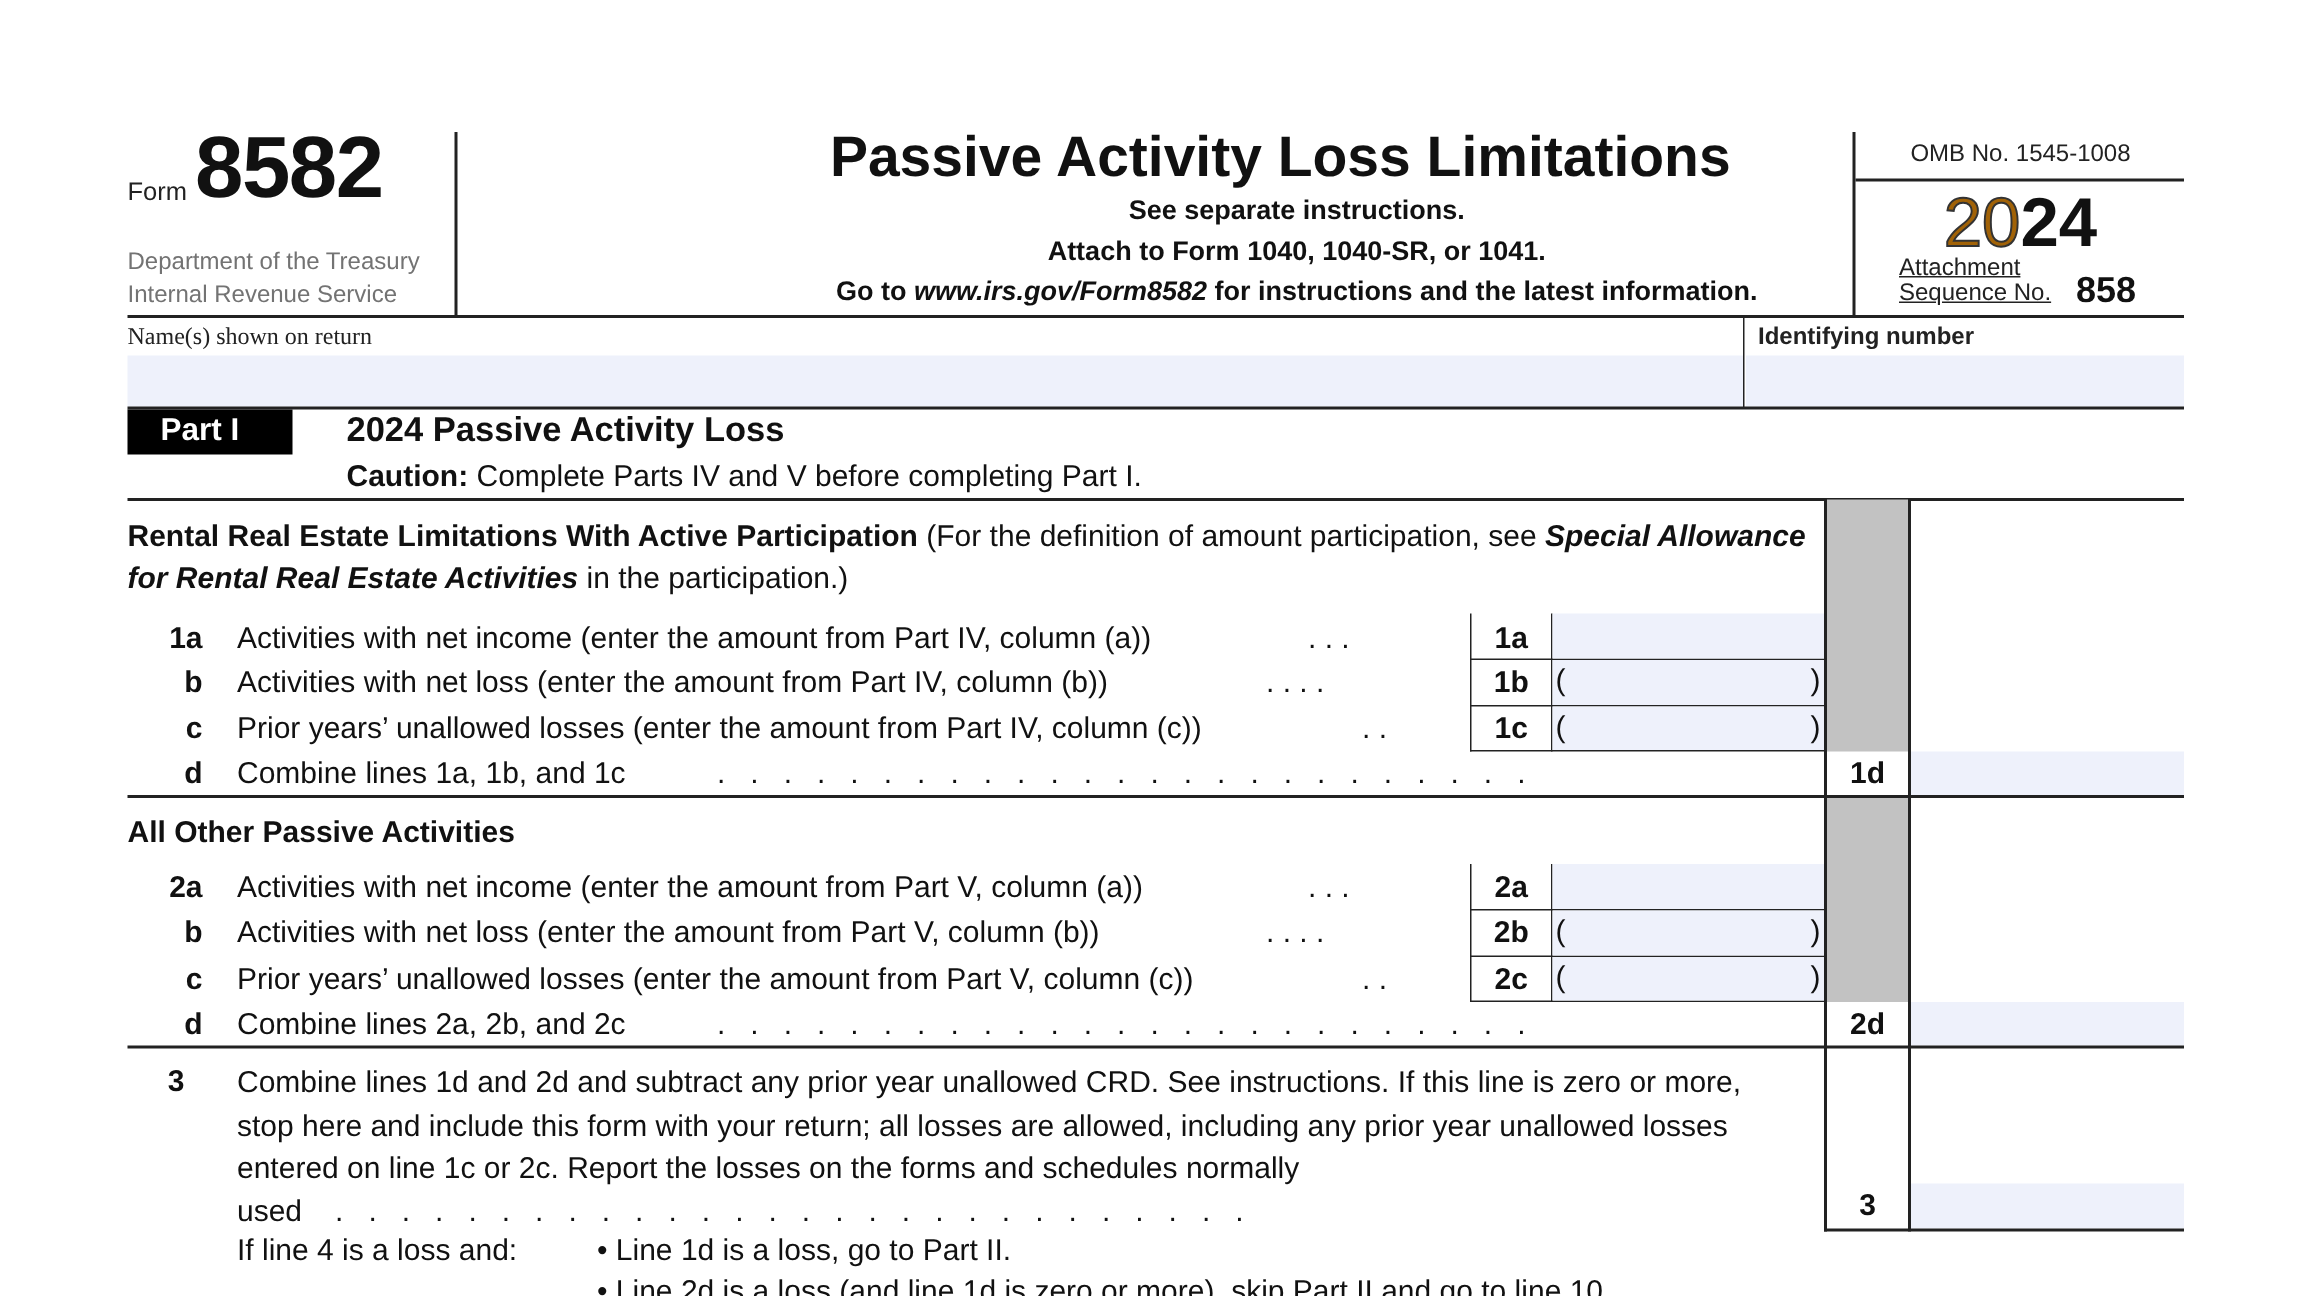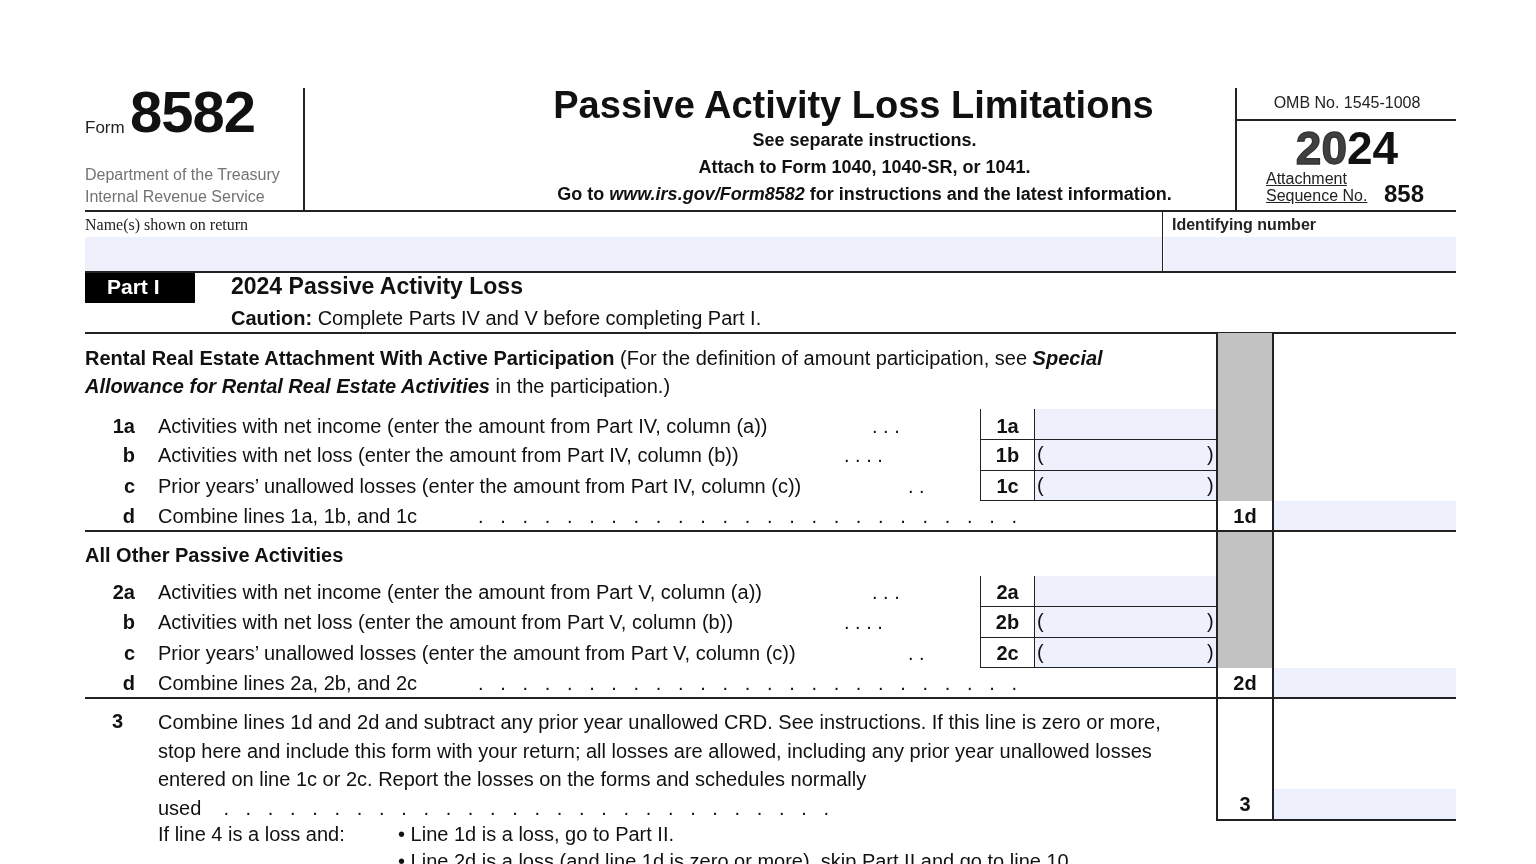--- a/index.html
+++ b/index.html
@@ -16,21 +16,21 @@
   .form-number { left: 130px; top: 80px; font-size: 58px; font-weight: bold; letter-spacing: -1px; line-height: 64px; }
   .dept { left: 85px; top: 164px; font-size: 16px; color: #737373; line-height: 22px; }
   .title { left: 306px; width: 1095px; top: 84px; text-align: center; font-size: 38px; font-weight: bold; }
   .sub1, .sub2, .sub3 { left: 306px; width: 1117px; text-align: center; font-size: 18px; font-weight: bold; }
   .sub1 { top: 130px; }
   .sub2 { top: 157px; }
   .sub3 { top: 184px; }
   .sub3 i { font-style: italic; }
   .omb { left: 1238px; width: 218px; top: 94px; text-align: center; font-size: 16px; color: #222; }
   .year { left: 1238px; width: 218px; top: 122px; text-align: center; font-size: 46px; line-height: 52px; font-weight: bold; }
-  .year .outline { color: #404040; -webkit-text-stroke: 1.3px #333; font-weight: bold; }
+  .year .outline { color: #a16207; -webkit-text-stroke: 1.3px #333; font-weight: normal; }
   .attach { left: 1266px; top: 170px; font-size: 16px; line-height: 17px; color: #222; text-decoration: underline; }
   .seqno { left: 1384px; top: 180px; font-size: 24px; font-weight: bold; }
 
   .name-label { left: 85px; top: 216px; font-size: 16px; color: #222; font-family: Liberation Serif, serif; }
   .id-label { left: 1172px; top: 216px; font-size: 16px; font-weight: bold; color: #222; }
 
   
   .part-tag { left: 85px; top: 273px; width: 110px; height: 30px; background: #000; color: #fff; font-size: 21px; font-weight: bold; padding: 2px 0 0 22px; }
   .part-title { left: 231px; top: 273px; font-size: 23px; font-weight: bold; }
   .caution { left: 231px; top: 307px; font-size: 20px; }
@@ -90,21 +90,21 @@
 <div class="abs part-tag">Part I</div>
 <div class="abs part-title">2024 Passive Activity Loss</div>
 <div class="abs caution"><b>Caution:</b><span> Complete Parts IV and V before completing Part I.</span></div>
 <div class="hline" style="left:85px; top:332px; width:1371px; height:2px;"></div>
 
 <div class="abs gray-col" style="left:1218px; top:333px; width:54px; height:168px;"></div>
 <div class="abs gray-col" style="left:1218px; top:531px; width:54px; height:137px;"></div>
 <div class="vline" style="left:1216px; top:333px; width:2px; height:488px;"></div>
 <div class="vline" style="left:1272px; top:333px; width:2px; height:488px;"></div>
 
-<div class="abs sec-head" style="top:344px;"><b>Rental Real Estate Attachment With Active Participation</b><span> (For the definition of amount participation, see </span><span class="bi">Special Allowance for Rental Real Estate Activities</span><span> in the participation.)</span></div>
+<div class="abs sec-head" style="top:344px;"><b>Rental Real Estate Limitations With Active Participation</b><span> (For the definition of amount participation, see </span><span class="bi">Special Allowance for Rental Real Estate Activities</span><span> in the participation.)</span></div>
 
 <div class="abs ln-num" style="top:415px;">1a</div>
 <div class="abs ln-text" style="top:415px;">Activities with net income (enter the amount from Part IV, column (a))</div>
 <div class="abs dots" style="left:872px; top:415px;">. . .</div>
 
 <div class="abs ln-num" style="top:444px;">b</div>
 <div class="abs ln-text" style="top:444px;">Activities with net loss (enter the amount from Part IV, column (b))</div>
 <div class="abs dots" style="left:844px; top:444px;">. . . .</div>
 
 <div class="abs ln-num" style="top:475px;">c</div>

